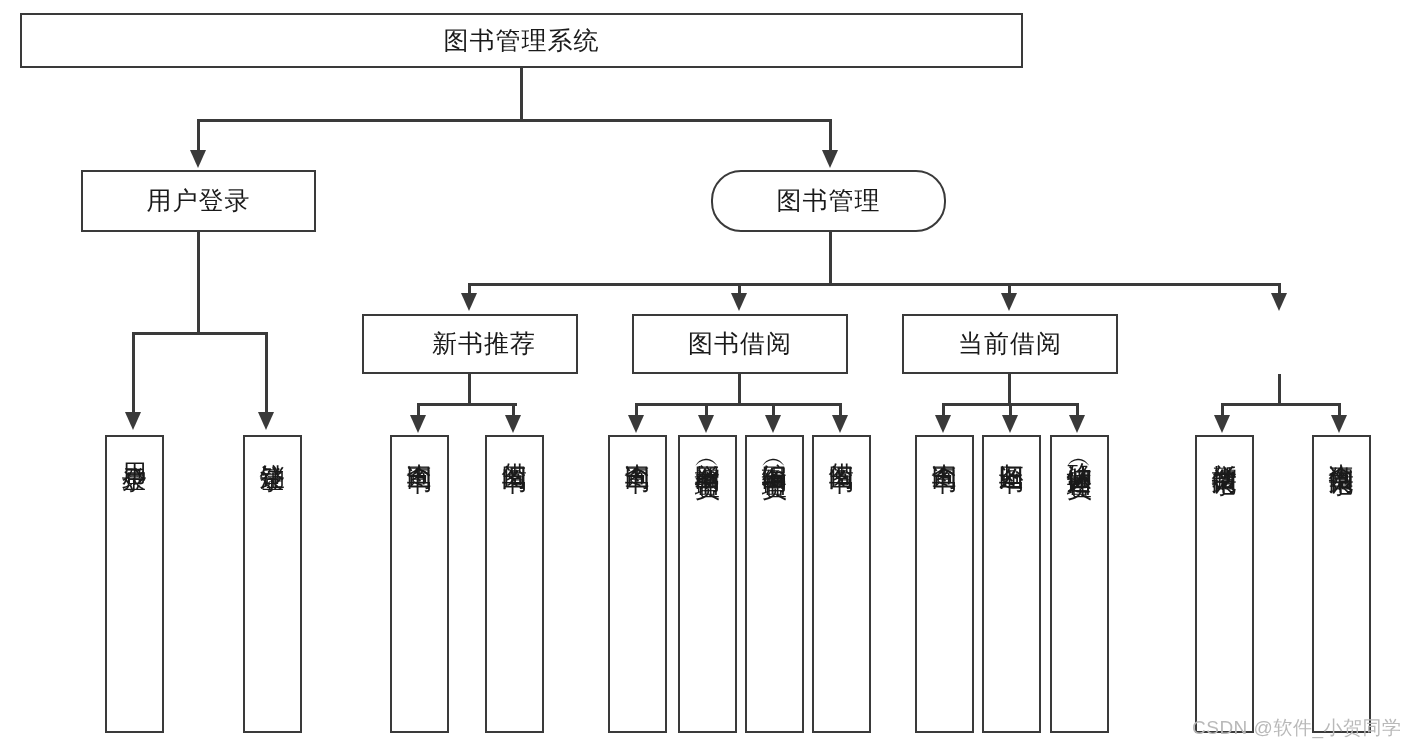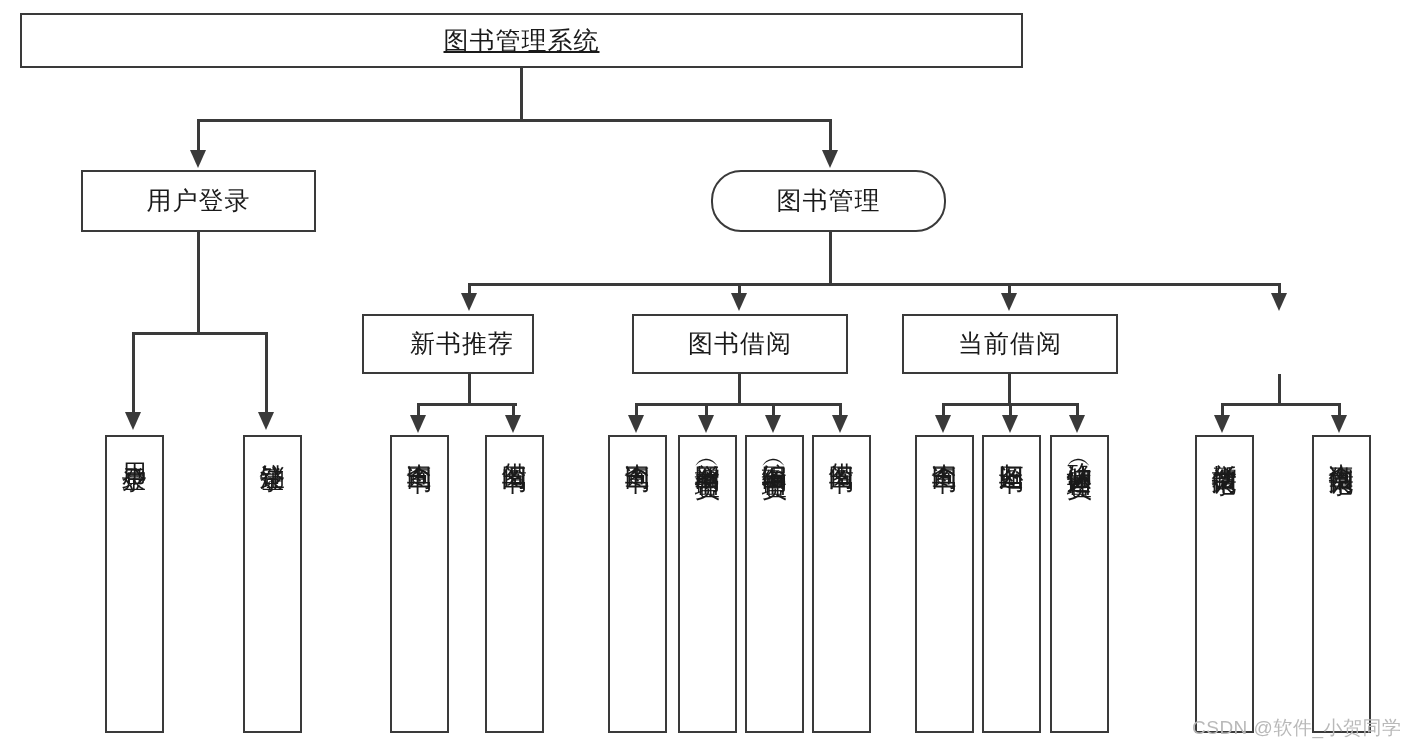--- a/index.html
+++ b/index.html
@@ -78,21 +78,21 @@
     letter-spacing: 0.5px;
     pointer-events: none;
     text-align: center;
   }
 </style>
 </head>
 <body>
 
 <div id="canvas">
 
-  <div class="node root horiz" style="left:20px; top:13px; width:1003px; height:55px;text-decoration:underline;">
+  <div class="node root horiz" style="left:20px; top:13px; width:1003px; height:55px;">
     <span class="label">图书管理系统</span>
   </div>
 
   <div class="edge vline" style="left:520px; top:68px; width:3px; height:52px;"></div>
 
   <div class="edge hline" style="left:197px; top:119px; width:635px; height:3px;"></div>
 
   <div class="edge vline" style="left:197px; top:119px; width:3px; height:33px;"></div>
   <div class="arrow" style="left:190px; top:150px;"></div>
 
@@ -122,21 +122,21 @@
 
   <div class="edge vline" style="left:738px; top:283px; width:3px; height:22px;"></div>
   <div class="arrow" style="left:731px; top:293px;"></div>
 
   <div class="edge vline" style="left:1008px; top:283px; width:3px; height:22px;"></div>
   <div class="arrow" style="left:1001px; top:293px;"></div>
 
   <div class="edge vline" style="left:1278px; top:283px; width:3px; height:22px;"></div>
   <div class="arrow" style="left:1271px; top:293px;"></div>
 
-  <div class="node horiz" style="left:362px; top:314px; width:172px; height:60px;padding-left:28px;">
+  <div class="node horiz" style="left:362px; top:314px; width:216px; height:60px;padding-left:28px;">
     <span class="label">新书推荐</span>
   </div>
   <div class="node horiz" style="left:902px; top:314px; width:216px; height:60px;">
     <span class="label">当前借阅</span>
   </div>
   <div class="node horiz" style="left:632px; top:314px; width:216px; height:60px;">
     <span class="label">图书借阅</span>
   </div>
 
   <div class="edge vline" style="left:468px; top:374px; width:3px; height:31px;"></div>

